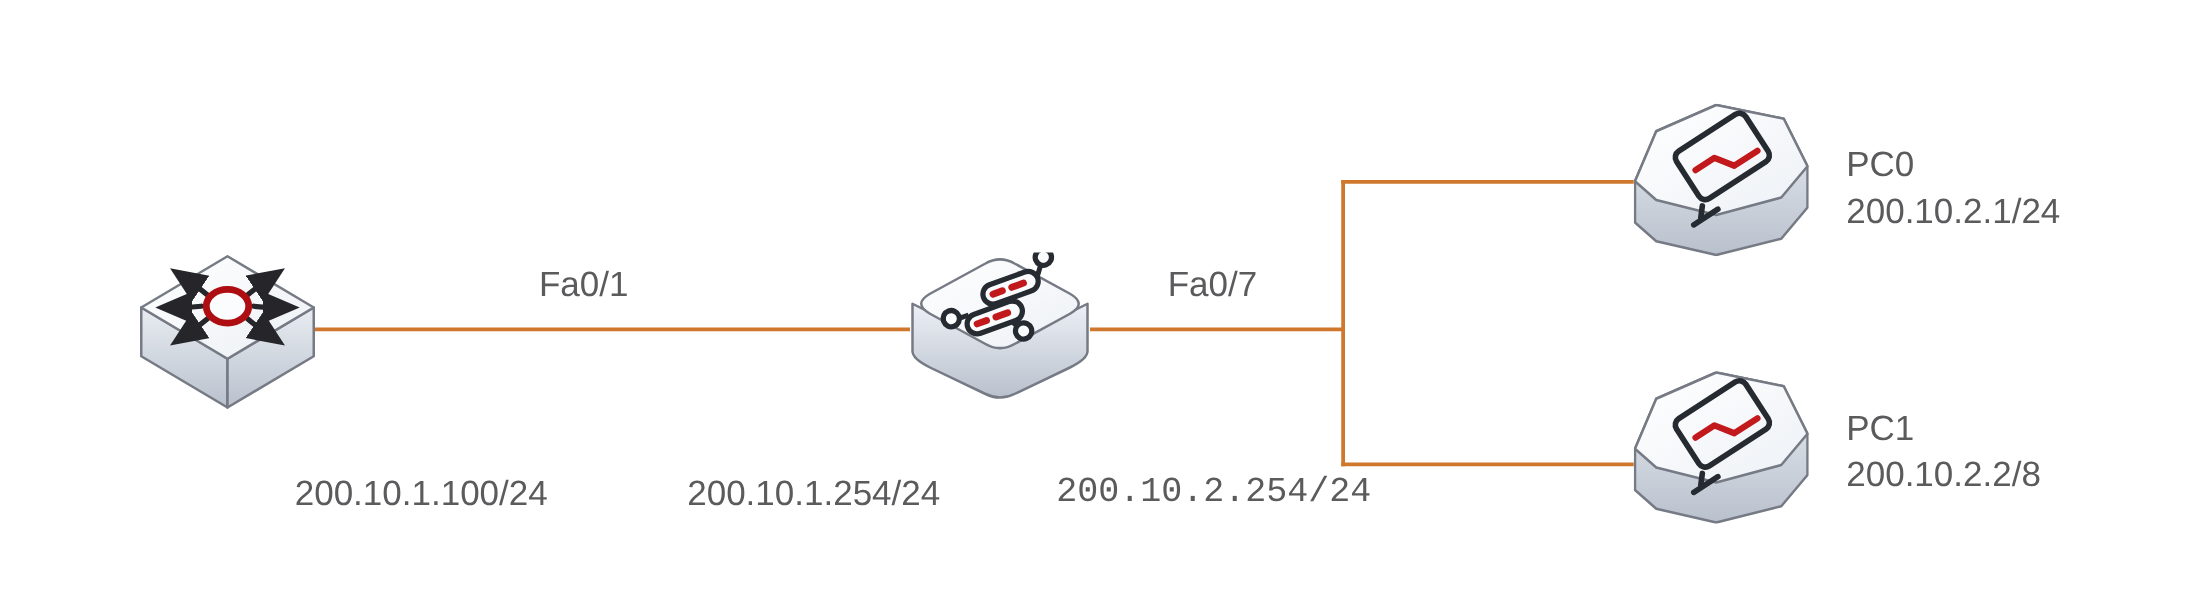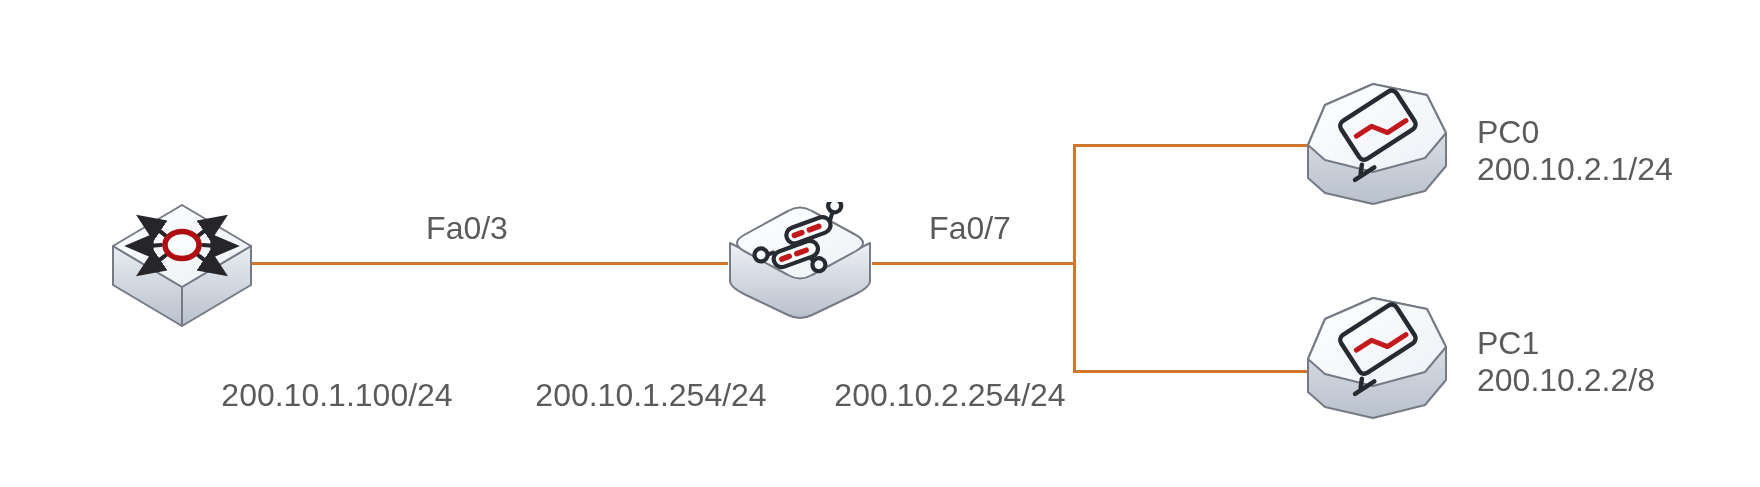--- a/index.html
+++ b/index.html
@@ -13,21 +13,21 @@
   .link{
     position:absolute;
     background:#D0772E;
   }
   .device{
     position:absolute;
   }
   .lbl{
     position:absolute;
     color:#5B5B5D;
-    font-size:32px;
+    font-size:28px;
     line-height:32px;
     white-space:nowrap;
   }
   .lbl.center{ text-align:center; width:260px; }
 </style>
 </head>
 <body>
 
 <div id="canvas">
 
@@ -116,27 +116,27 @@
     </g>
   </svg>
 
   <svg class="device" style="left:1307px;top:83px;" width="140" height="122" viewBox="0 0 140 122">
     <use href="#pc-shape"></use>
   </svg>
   <svg class="device" style="left:1307px;top:297px;" width="140" height="122" viewBox="0 0 140 122">
     <use href="#pc-shape"></use>
   </svg>
 
-  <div class="lbl center" style="left:337px;top:212px;">Fa0/3</div>
+  <div class="lbl center" style="left:337px;top:212px;">Fa0/1</div>
   <div class="lbl center" style="left:840px;top:212px;">Fa0/7</div>
 
 
   <div class="lbl center" style="left:207px;top:379px;">200.10.1.100/24</div>
   <div class="lbl center" style="left:521px;top:379px;">200.10.1.254/24</div>
-  <div class="lbl center" style="left:820px;top:379px;">200.10.2.254/24</div>
+  <div class="lbl center" style="left:841px;top:379px;font-family:Liberation Mono, monospace;">200.10.2.254/24</div>
 
   <div class="lbl" style="left:1477px;top:116px;">PC0</div>
   <div class="lbl" style="left:1477px;top:153px;">200.10.2.1/24</div>
 
   <div class="lbl" style="left:1477px;top:327px;text-align:center;">PC1</div>
   <div class="lbl" style="left:1477px;top:364px;">200.10.2.2/8</div>
 
 </div>
 
 </body></html>

